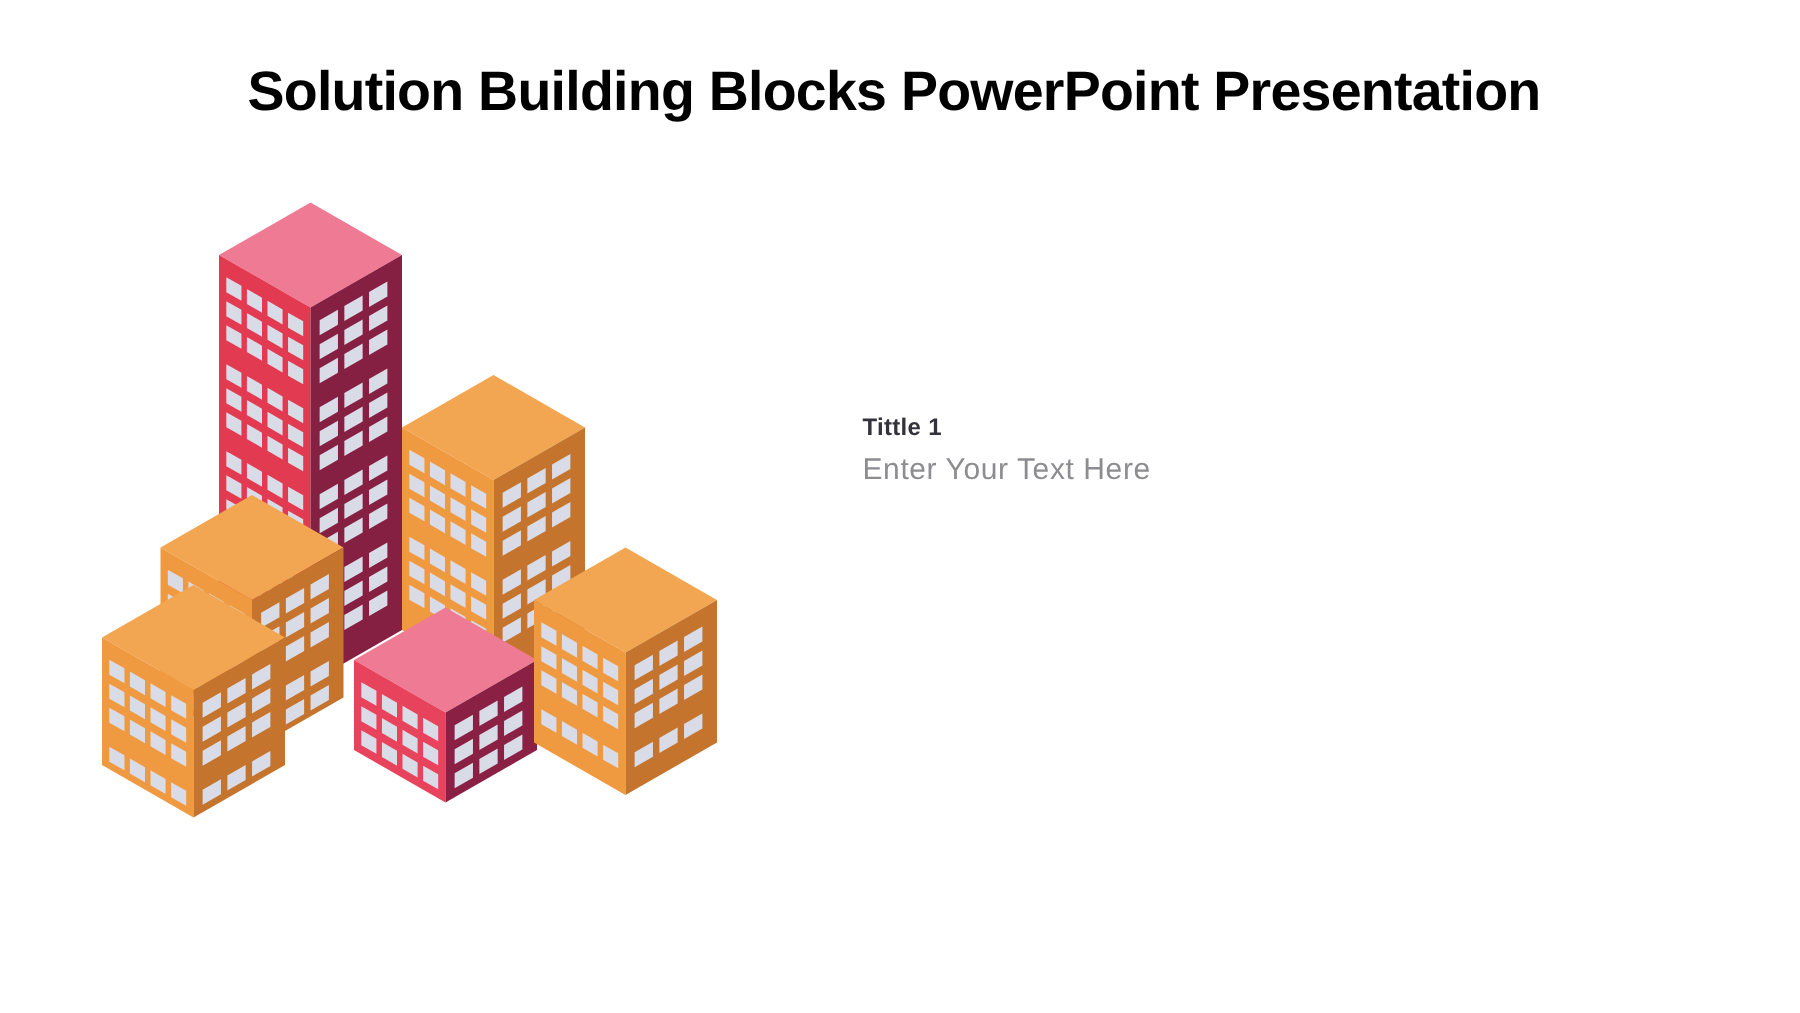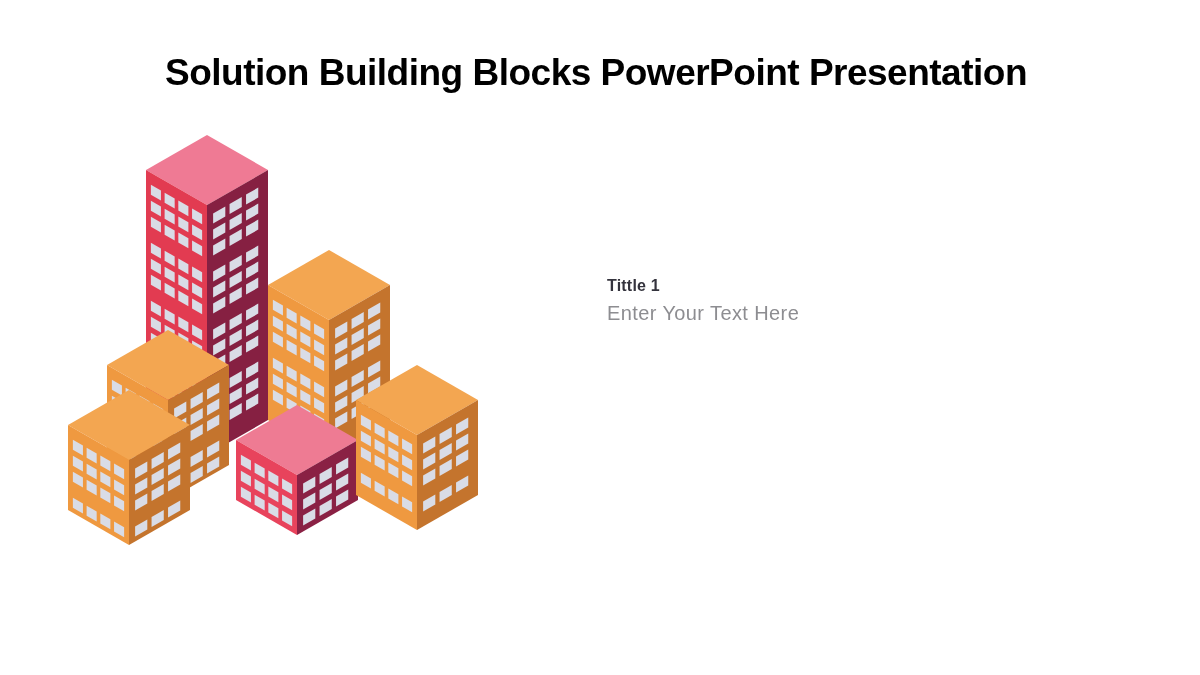--- a/index.html
+++ b/index.html
@@ -5,37 +5,37 @@
   html, body { margin: 0; padding: 0; }
   body {
     width: 1200px; height: 675px;
     background: #ffffff;
     font-family: "Liberation Sans", sans-serif;
     position: relative;
     overflow: hidden;
   }
   .slide-title {
     position: absolute;
-    top: 52px; left: 0;
+    top: 40px; left: 0;
     width: 1192px;
     margin: 0;
     text-align: center;
     font-size: 37px;
     font-weight: 700;
     letter-spacing: -0.5px;
     color: #000000;
   }
   .illustration {
     position: absolute;
     left: 60px; top: 130px;
     width: 440px; height: 420px;
   }
   .text-block {
     position: absolute;
-    left: 607px; top: 277px;
+    left: 575px; top: 277px;
   }
   .item-title {
     margin: 0;
     font-size: 16px;
     font-weight: 700;
     letter-spacing: 0.2px;
     color: #34333d;
   }
   .item-body {
     margin: 7px 0 0 0;

